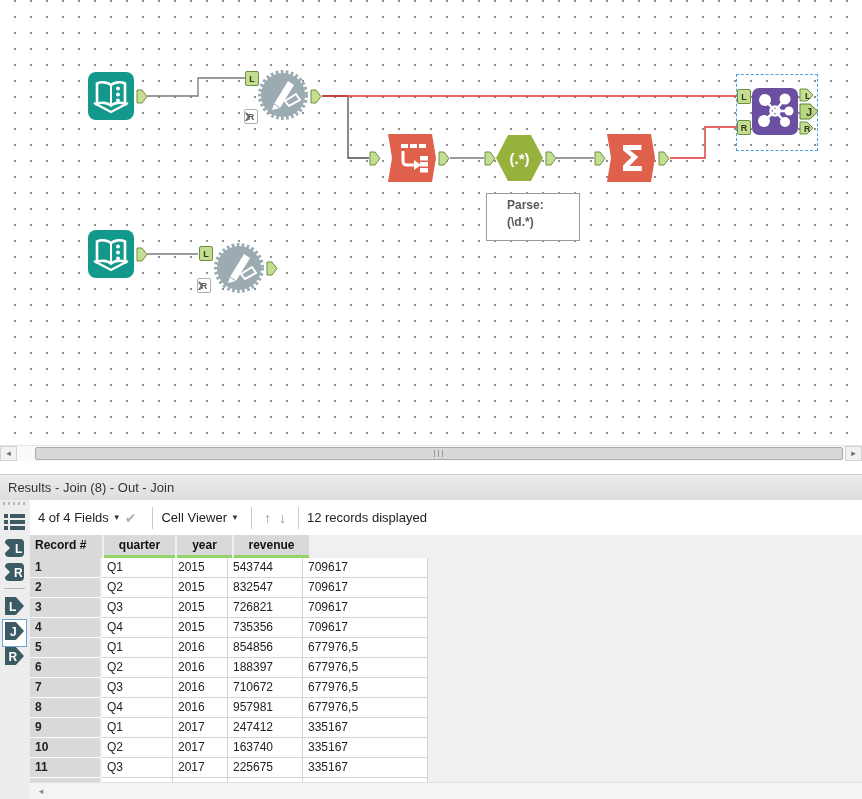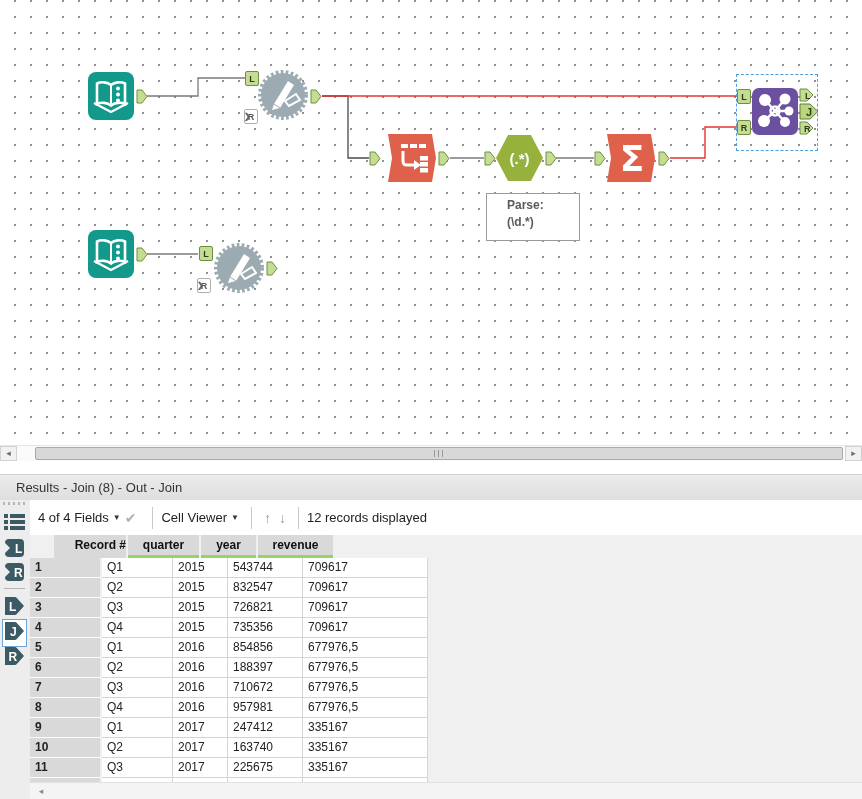--- a/index.html
+++ b/index.html
@@ -23,42 +23,42 @@
   
   .hscroll{position:absolute;left:0;top:445px;width:862px;height:16px;background:#fafafa;border-top:1px solid #e6e6e6;box-sizing:border-box;}
   .hs-btn{position:absolute;top:0;width:17px;height:15px;background:#f1f1f1;border:1px solid #d2d2d2;box-sizing:border-box;
     color:#6a6a6a;font-size:9px;text-align:center;line-height:13px;}
   .hs-thumb{position:absolute;left:35px;top:1px;width:808px;height:13px;background:#d8d8d8;border:1px solid #aaa;border-radius:2px;box-sizing:border-box;
     display:flex;align-items:center;justify-content:center;}
   .hs-grip{width:11px;height:7px;background:repeating-linear-gradient(90deg,#999 0 1px,transparent 1px 4px);}
   
   .gap-band{position:absolute;left:0;top:461px;width:862px;height:13px;background:#fff;}
   .results-title{position:absolute;left:0;top:474px;width:862px;height:26px;background:linear-gradient(#ececec,#dedede);
-    border-top:1px solid #cfcfcf;box-sizing:border-box;font-size:13px;color:#333;line-height:25px;padding-left:16px;}
+    border-top:1px solid #cfcfcf;box-sizing:border-box;font-size:13px;color:#333;line-height:25px;padding-left:8px;}
   .results-body{position:absolute;left:0;top:500px;width:862px;height:299px;background:#f0f0f0;}
   
   .sidebar{position:absolute;left:0;top:0;width:30px;height:299px;background:#ededed;}
   .drag-dots{position:absolute;left:3px;top:2px;width:22px;height:3px;
     background:repeating-linear-gradient(90deg,#b5b5b5 0 2px,transparent 2px 5px);}
   .sb-item{position:absolute;left:4px;}
   .sb-sel{position:absolute;left:2px;box-sizing:border-box;border:1px solid #6ca6d9;background:#fff;padding:1px;}
   .sb-div{position:absolute;left:4px;width:21px;border-top:1px solid #b4b4b4;}
   
   .toolbar{position:absolute;left:30px;top:0;width:832px;height:35px;background:#fff;display:flex;align-items:center;font-size:13px;color:#222;}
   .tb-text{white-space:nowrap;}
   .tb-caret{font-size:8px;color:#333;margin:0 4px;}
   .tb-check{color:#b0b0b0;font-size:14px;margin-right:8px;}
   .tb-sep{width:1px;height:22px;background:#c9c9c9;margin:0 8px;}
   .tb-arrow{font-size:14px;color:#9a9a9a;font-weight:bold;padding:0 4px;}
   
   .grid-table{position:absolute;left:30px;top:35px;width:400px;height:247px;overflow:hidden;}
   .t-head{display:flex;height:23px;}
   .h-cell{box-sizing:border-box;background:#d9d9d9;border-bottom:3px solid #94d467;margin-right:2px;
     font-size:12px;font-weight:bold;color:#111;text-align:center;line-height:20px;}
-  .h-cell.record{border-bottom:3px solid #d9d9d9;text-align:right;padding-left:5px;margin-left:24px;}
+  .h-cell.record{border-bottom:3px solid #d9d9d9;text-align:left;padding-left:5px;}
   .t-row{display:flex;height:20px;}
   .t-cell{box-sizing:border-box;background:#fff;border-right:1px solid #d4d4d4;border-bottom:1px solid #d4d4d4;
     font-size:12px;color:#222;padding-left:5px;line-height:19px;overflow:hidden;white-space:nowrap;}
   .t-cell.record{background:#d9d9d9;font-weight:bold;border-right:2px solid #f0f0f0;border-bottom:1px solid #fdfdfd;}
   
   .bottom-scroll{position:absolute;left:30px;top:282px;width:832px;height:17px;background:#f4f4f4;border-top:1px solid #e2e2e2;box-sizing:border-box;}
   .bs-btn{position:absolute;left:3px;top:2px;width:16px;height:13px;color:#8a8a8a;font-size:9px;text-align:center;line-height:13px;}
 </style>
 </head>
 <body>

